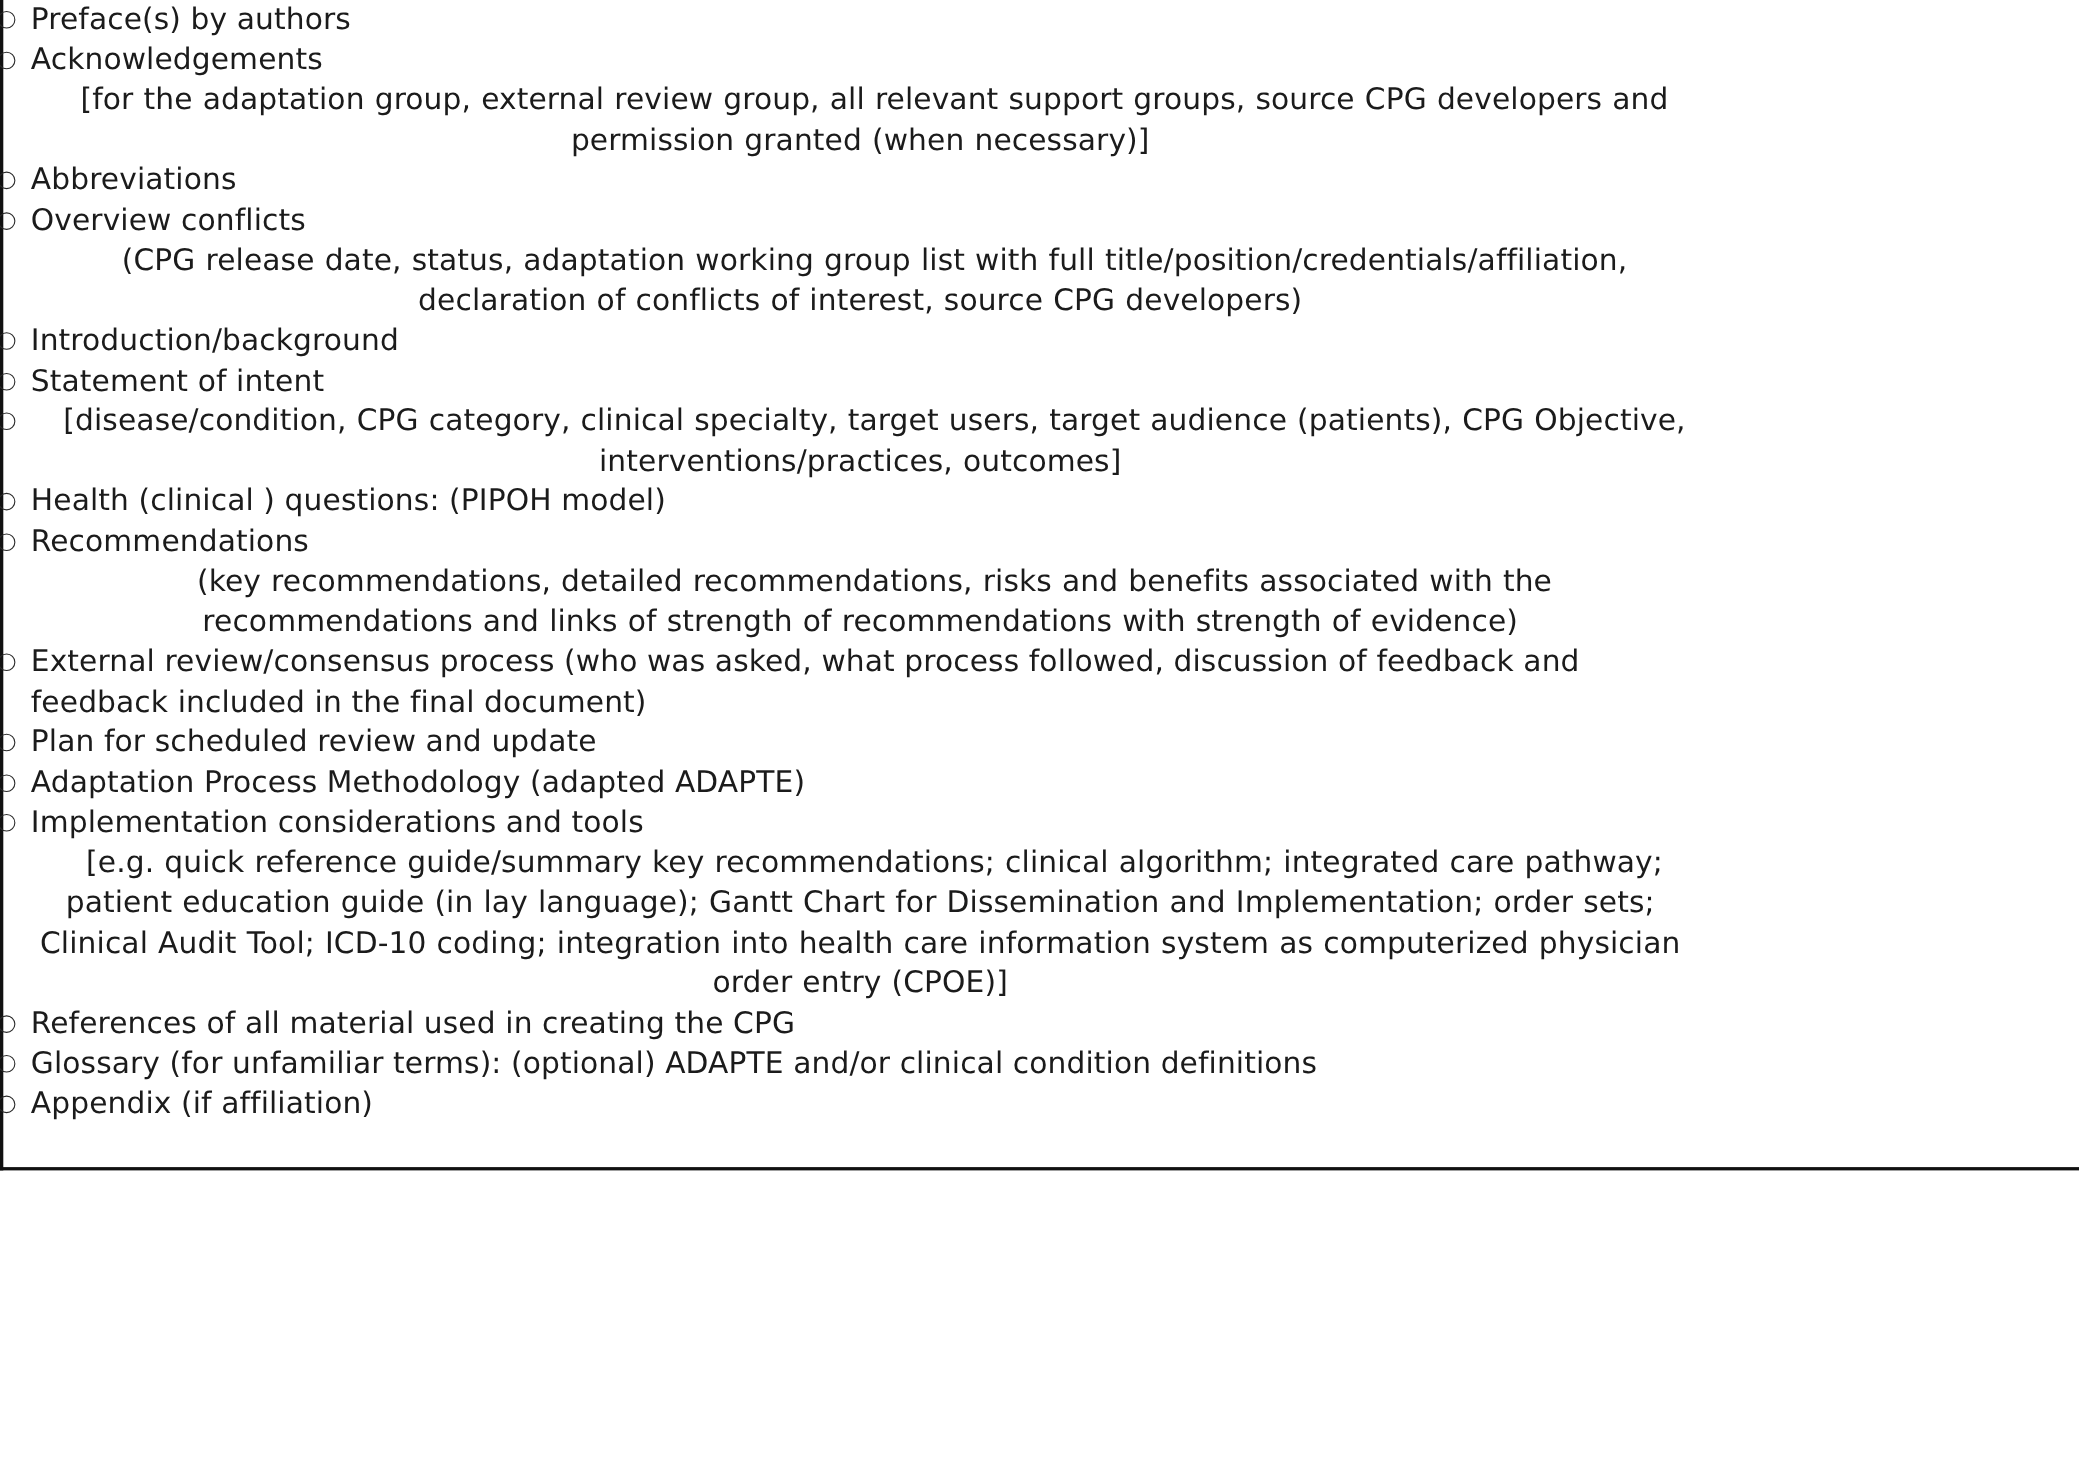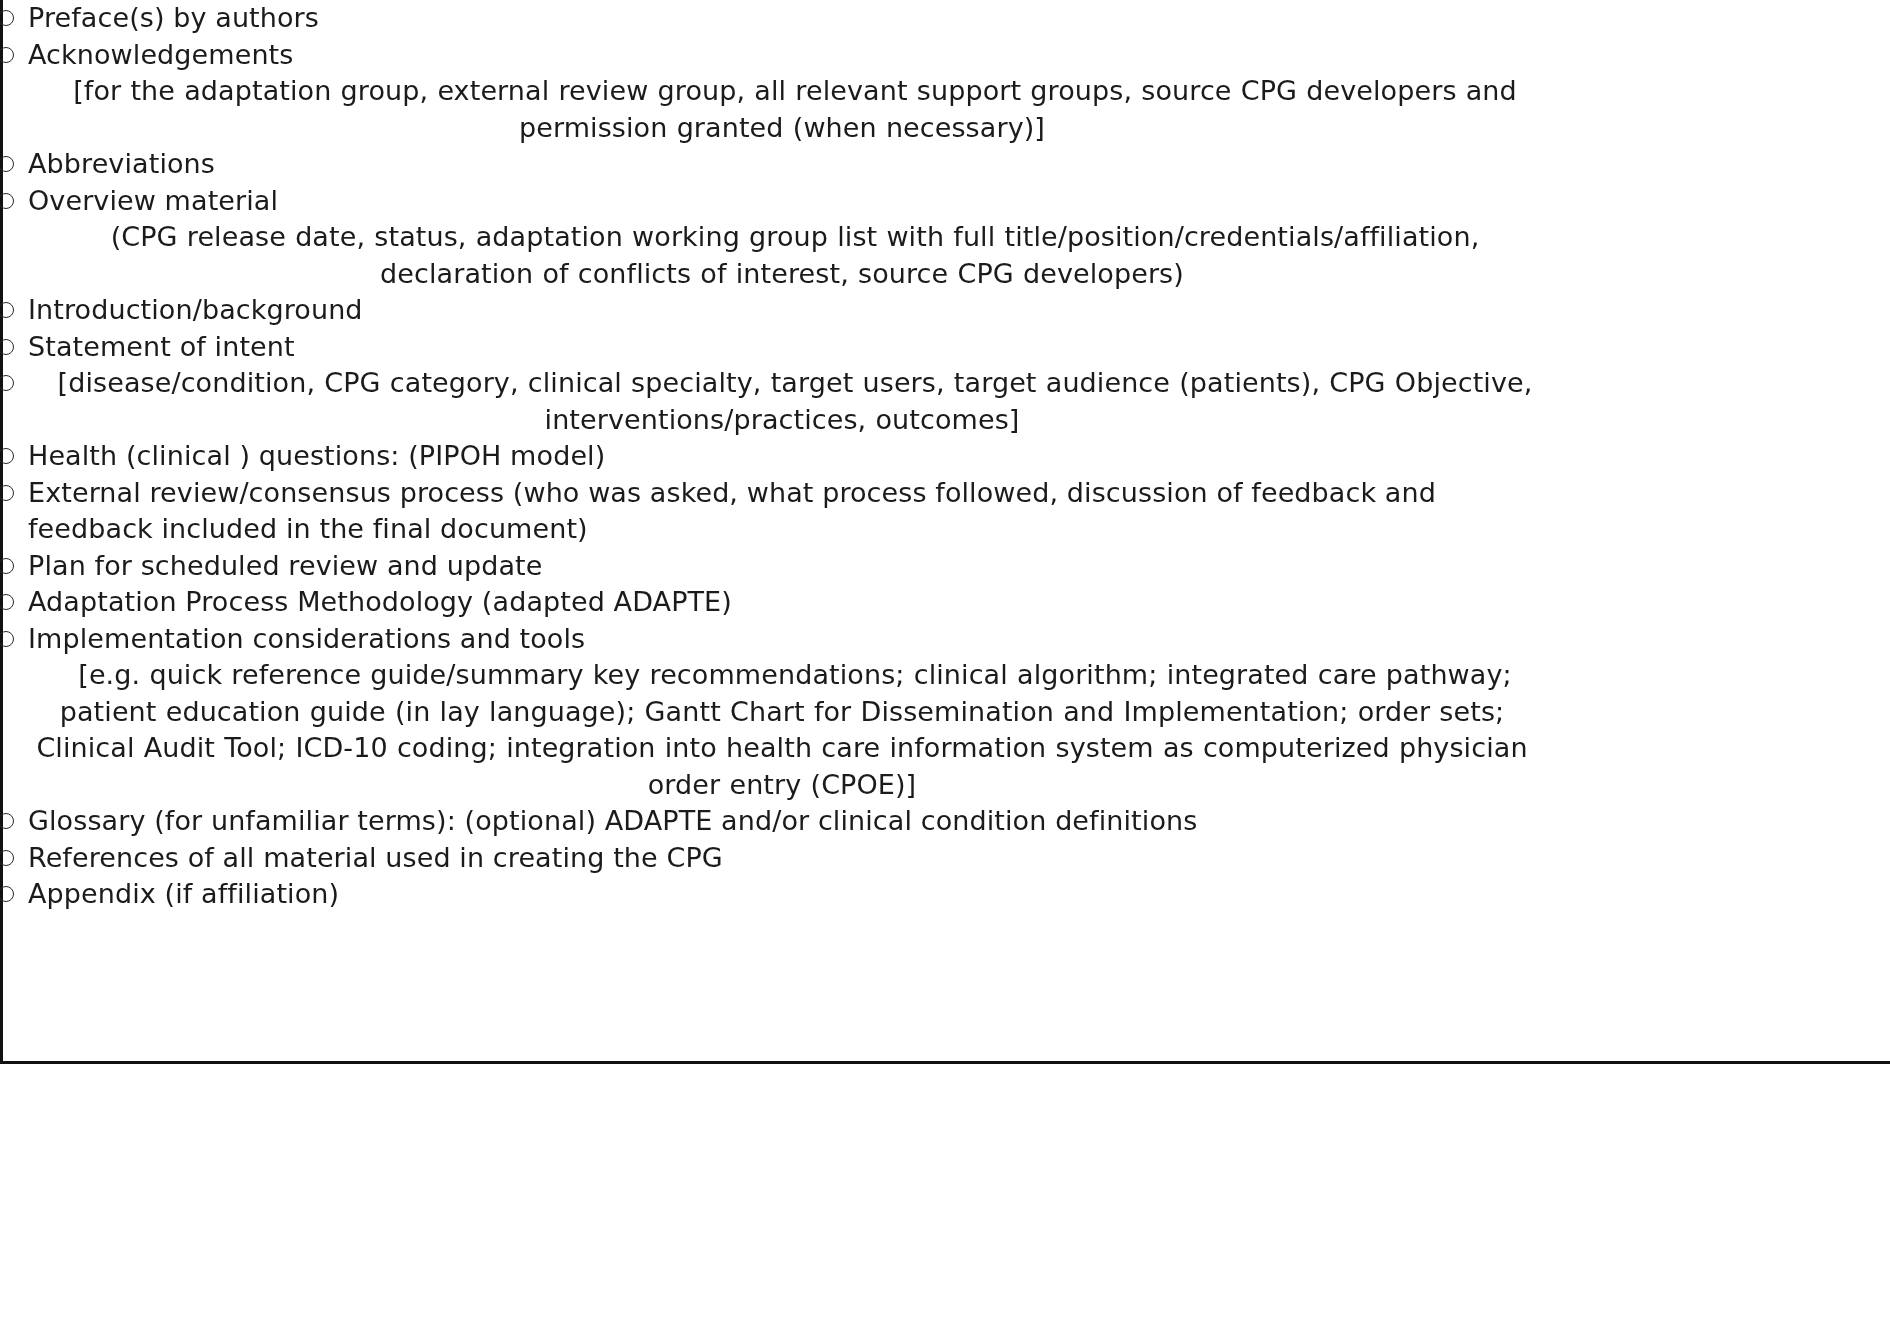--- a/index.html
+++ b/index.html
@@ -93,63 +93,68 @@
         <span class="bullet"></span>
         <span class="item-label">Acknowledgements</span>
         <span class="item-detail">[for the adaptation group, external review group, all relevant support groups, source CPG developers and permission granted (when necessary)]</span>
       </div>
       <div class="item">
         <span class="bullet"></span>
         <span class="item-label">Abbreviations</span>
       </div>
       <div class="item">
         <span class="bullet"></span>
-        <span class="item-label">Overview material</span>
+        <span class="item-label">Overview conflicts</span>
         <span class="item-detail">(CPG release date, status, adaptation working group list with full title/position/credentials/affiliation, declaration of conflicts of interest, source CPG developers)</span>
       </div>
       <div class="item">
         <span class="bullet"></span>
         <span class="item-label">Introduction/background</span>
       </div>
       <div class="item">
         <span class="bullet"></span>
         <span class="item-label">Statement of intent</span>
       </div>
       <div class="item">
         <span class="bullet"></span>
         <span class="item-detail">[disease/condition, CPG category, clinical specialty, target users, target audience (patients), CPG Objective, interventions/practices, outcomes]</span>
       </div>
       <div class="item">
         <span class="bullet"></span>
         <span class="item-label">Health (clinical ) questions: (PIPOH model)</span>
+      </div>
+      <div class="item">
+        <span class="bullet"></span>
+        <span class="item-label">Recommendations</span>
+        <span class="item-detail">(key recommendations, detailed recommendations, risks and benefits associated with the recommendations and links of strength of recommendations with strength of evidence)</span>
       </div>
       <div class="item wrap">
         <span class="bullet"></span>
         <span class="item-label">External review/consensus process (who was asked, what process followed, discussion of feedback and feedback included in the final document)</span>
       </div>
       <div class="item">
         <span class="bullet"></span>
         <span class="item-label">Plan for scheduled review and update</span>
       </div>
       <div class="item">
         <span class="bullet"></span>
         <span class="item-label">Adaptation Process Methodology (adapted ADAPTE)</span>
       </div>
       <div class="item">
         <span class="bullet"></span>
         <span class="item-label">Implementation considerations and tools</span>
         <span class="item-detail">[e.g. quick reference guide/summary key recommendations; clinical algorithm; integrated care pathway; patient education guide (in lay language); Gantt Chart for Dissemination and Implementation; order sets; Clinical Audit Tool; ICD-10 coding; integration into health care information system as computerized physician order entry (CPOE)]</span>
       </div>
       <div class="item">
         <span class="bullet"></span>
-        <span class="item-label">Glossary (for unfamiliar terms): (optional) ADAPTE and/or clinical condition definitions</span>
+        <span class="item-label">References of all material used in creating the CPG</span>
       </div>
       <div class="item">
         <span class="bullet"></span>
-        <span class="item-label">References of all material used in creating the CPG</span>
+        <span class="item-label">Glossary (for unfamiliar terms): (optional) ADAPTE and/or clinical condition definitions</span>
       </div>
       <div class="item">
         <span class="bullet"></span>
         <span class="item-label">Appendix (if affiliation)</span>
       </div>
     </div>
 
   <div class="rule"></div>
 
 </div>

